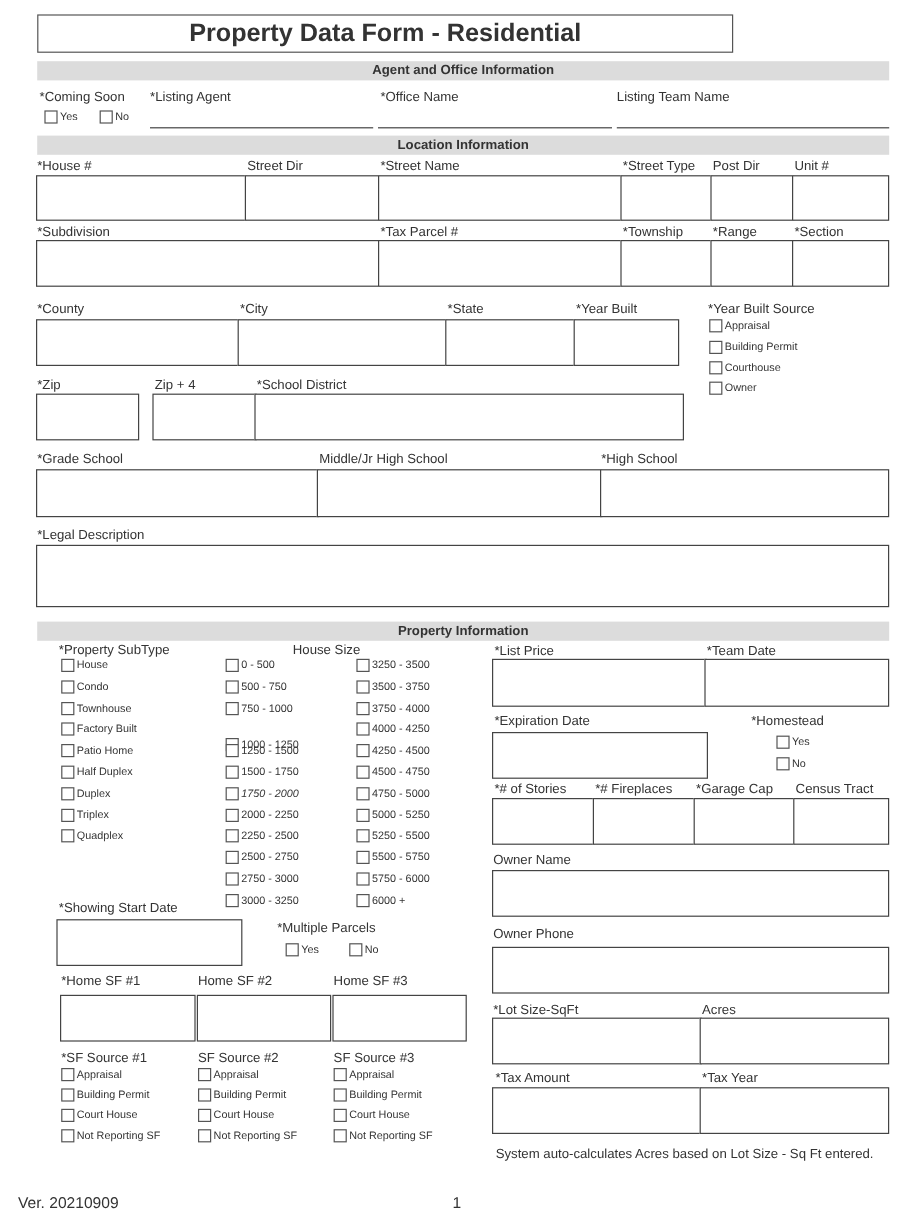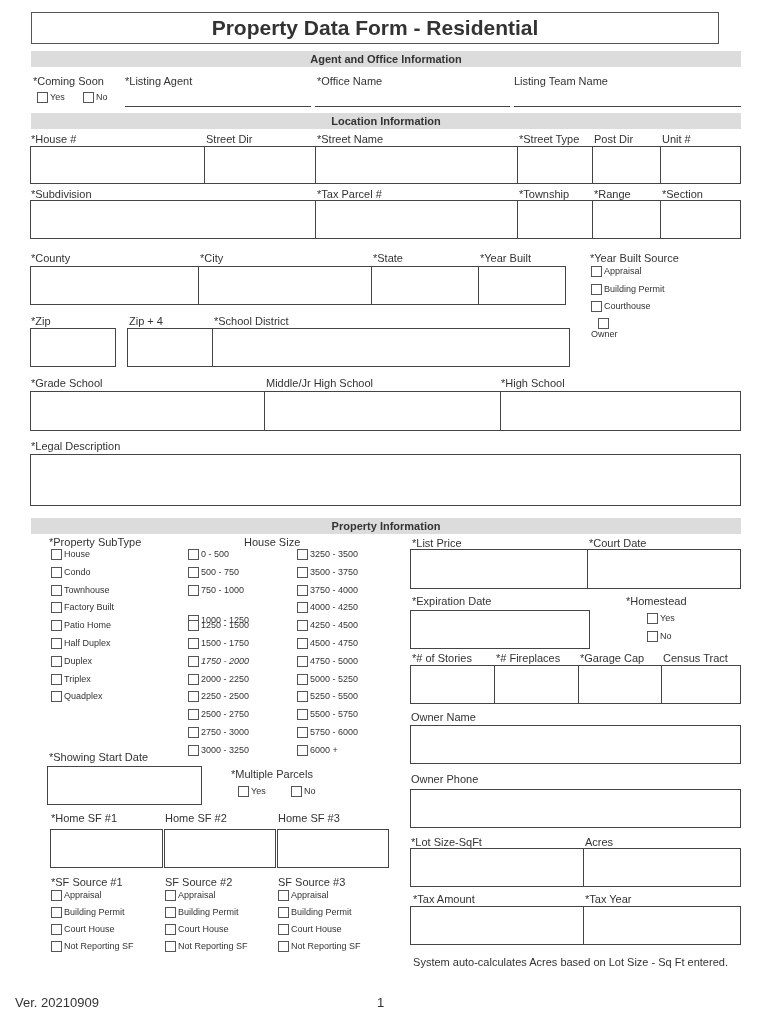--- a/index.html
+++ b/index.html
@@ -16,21 +16,21 @@
   .cb-row { display:flex; align-items:center; white-space:nowrap; }
   .cb { width:11px; height:11px; border:1px solid #555; box-sizing:border-box;
         display:inline-block; background:#fff; margin-right:2px; flex:none; }
   .cb-lbl { font-size:9px; color:#333; line-height:11px; }
   .note { font-size:11px; color:#333; text-align:center; line-height:15px; }
   .footer { font-size:13px; color:#333; }
 </style>
 </head>
 <body>
 
-<div class="abs title-box" style="left:31px;top:12px;width:688px;height:32px;">
+<div class="abs title-box" style="left:31px;top:12px;width:580px;height:32px;">
   <span>Property Data Form - Residential</span>
 </div>
 
 <div class="abs section-bar" style="left:31px;top:51px;width:710px;">Agent and Office Information</div>
 
 <div class="abs lbl" style="left:33px;top:75px;">*Coming Soon</div>
 <div class="abs cb-row" style="left:37px;top:92px;">
   <span class="cb"></span>
   <span class="cb-lbl">Yes</span>
 </div>
@@ -90,21 +90,21 @@
   <span class="cb-lbl">Appraisal</span>
 </div>
 <div class="abs cb-row" style="left:591px;top:284px;">
   <span class="cb"></span>
   <span class="cb-lbl">Building Permit</span>
 </div>
 <div class="abs cb-row" style="left:591px;top:301px;justify-content:center;">
   <span class="cb"></span>
   <span class="cb-lbl">Courthouse</span>
 </div>
-<div class="abs cb-row" style="left:591px;top:318px;flex-direction:column;">
+<div class="abs cb-row" style="left:591px;top:318px;">
   <span class="cb"></span>
   <span class="cb-lbl">Owner</span>
 </div>
 
 <div class="abs lbl" style="left:31px;top:315px;">*Zip</div>
 <div class="abs lbl" style="left:129px;top:315px;">Zip + 4</div>
 <div class="abs lbl" style="left:214px;top:315px;">*School District</div>
 <div class="abs box" style="left:30px;top:328px;width:86px;height:39px;"></div>
 <div class="abs box" style="left:127px;top:328px;width:87px;height:39px;"></div>
 <div class="abs box" style="left:212px;top:328px;width:358px;height:39px;"></div>
@@ -335,21 +335,21 @@
       <span class="cb"></span>
       <span class="cb-lbl">Court House</span>
     </div>
     <div class="cb-row" style="position: absolute; left: 0px; top: 51px;">
       <span class="cb"></span>
       <span class="cb-lbl">Not Reporting SF</span>
     </div>
   </div>
 
 <div class="abs lbl" style="left:412px;top:537px;">*List Price</div>
-<div class="abs lbl" style="left:589px;top:537px;">*Court Date</div>
+<div class="abs lbl" style="left:589px;top:537px;">*Team Date</div>
 <div class="abs box" style="left:410px;top:549px;width:179px;height:40px;"></div>
 <div class="abs box" style="left:587px;top:549px;width:154px;height:40px;"></div>
 
 <div class="abs lbl" style="left:412px;top:595px;">*Expiration Date</div>
 <div class="abs box" style="left:410px;top:610px;width:180px;height:39px;"></div>
 
 <div class="abs lbl" style="left:626px;top:595px;">*Homestead</div>
 <div class="abs cb-row" style="left:647px;top:613px;">
   <span class="cb"></span>
   <span class="cb-lbl">Yes</span>

